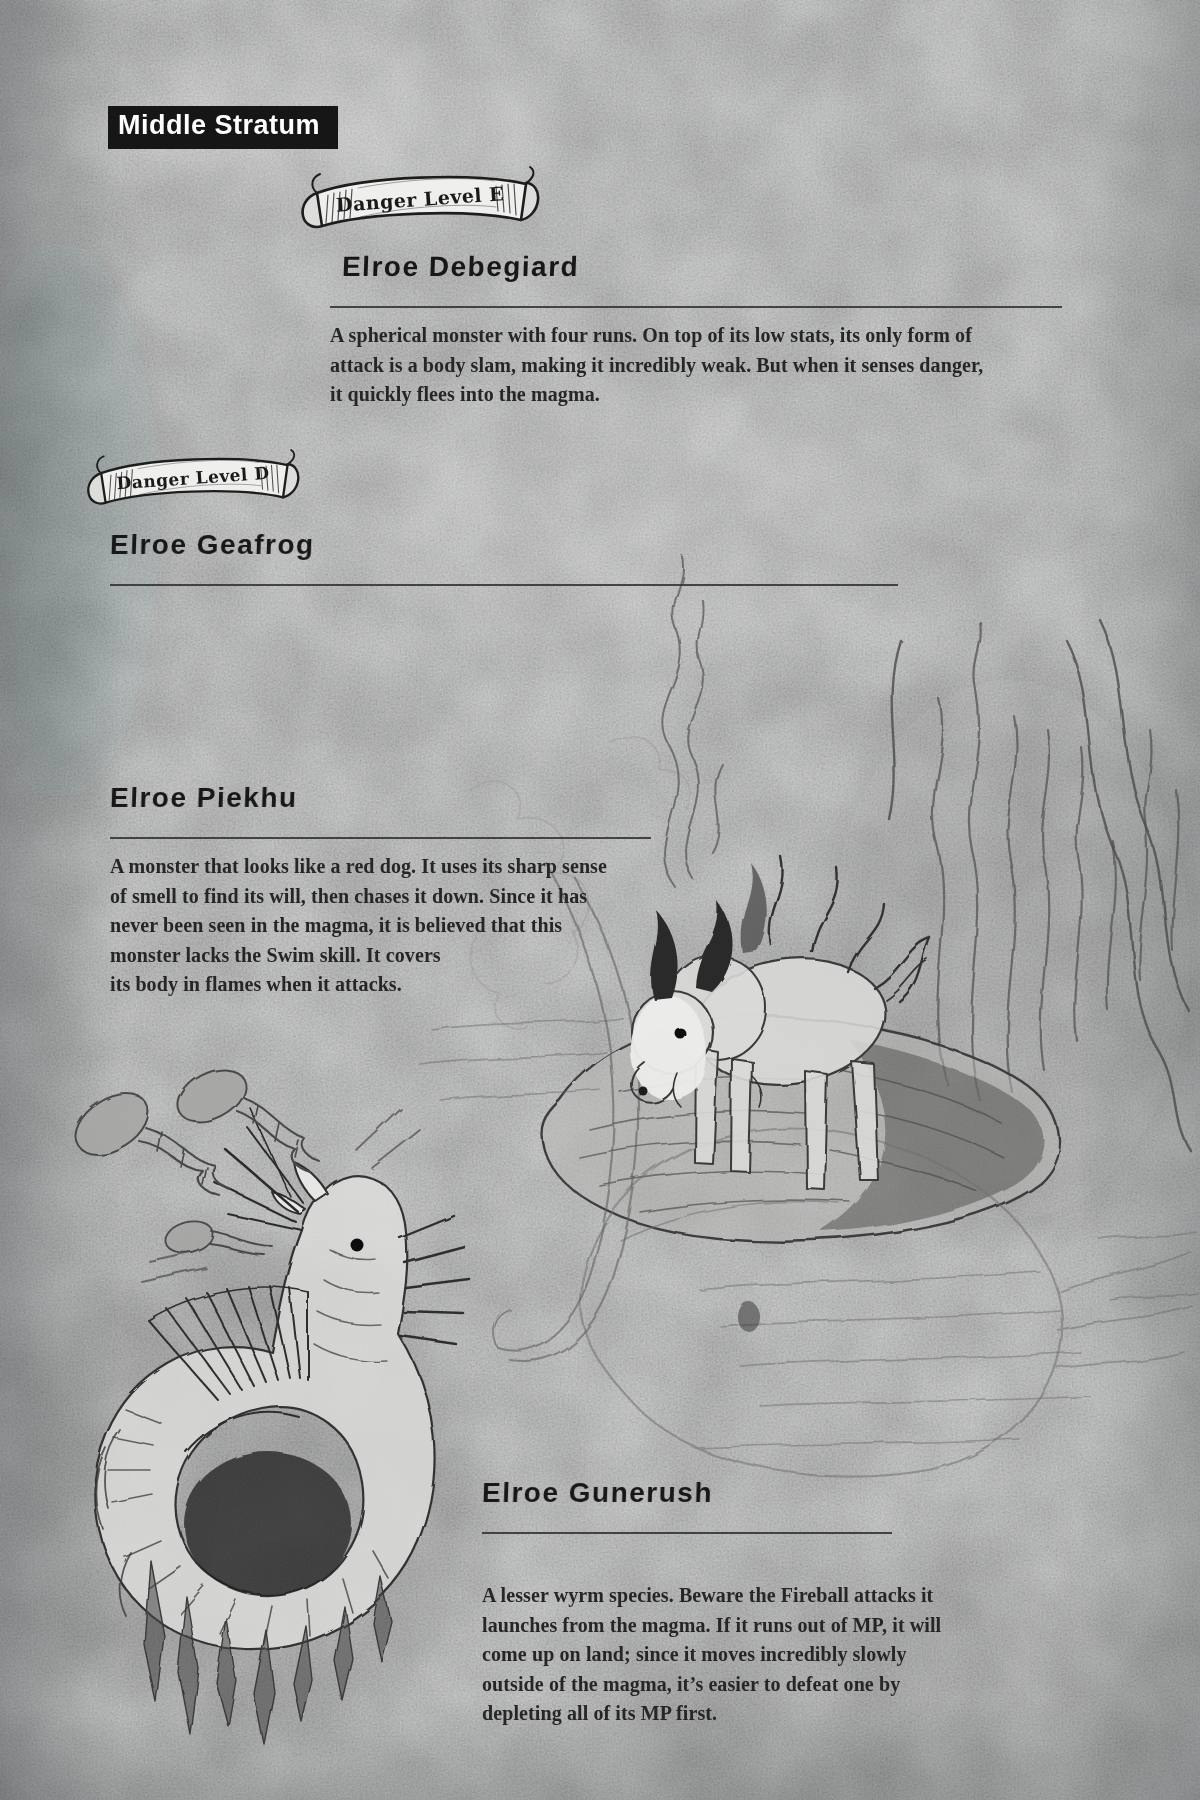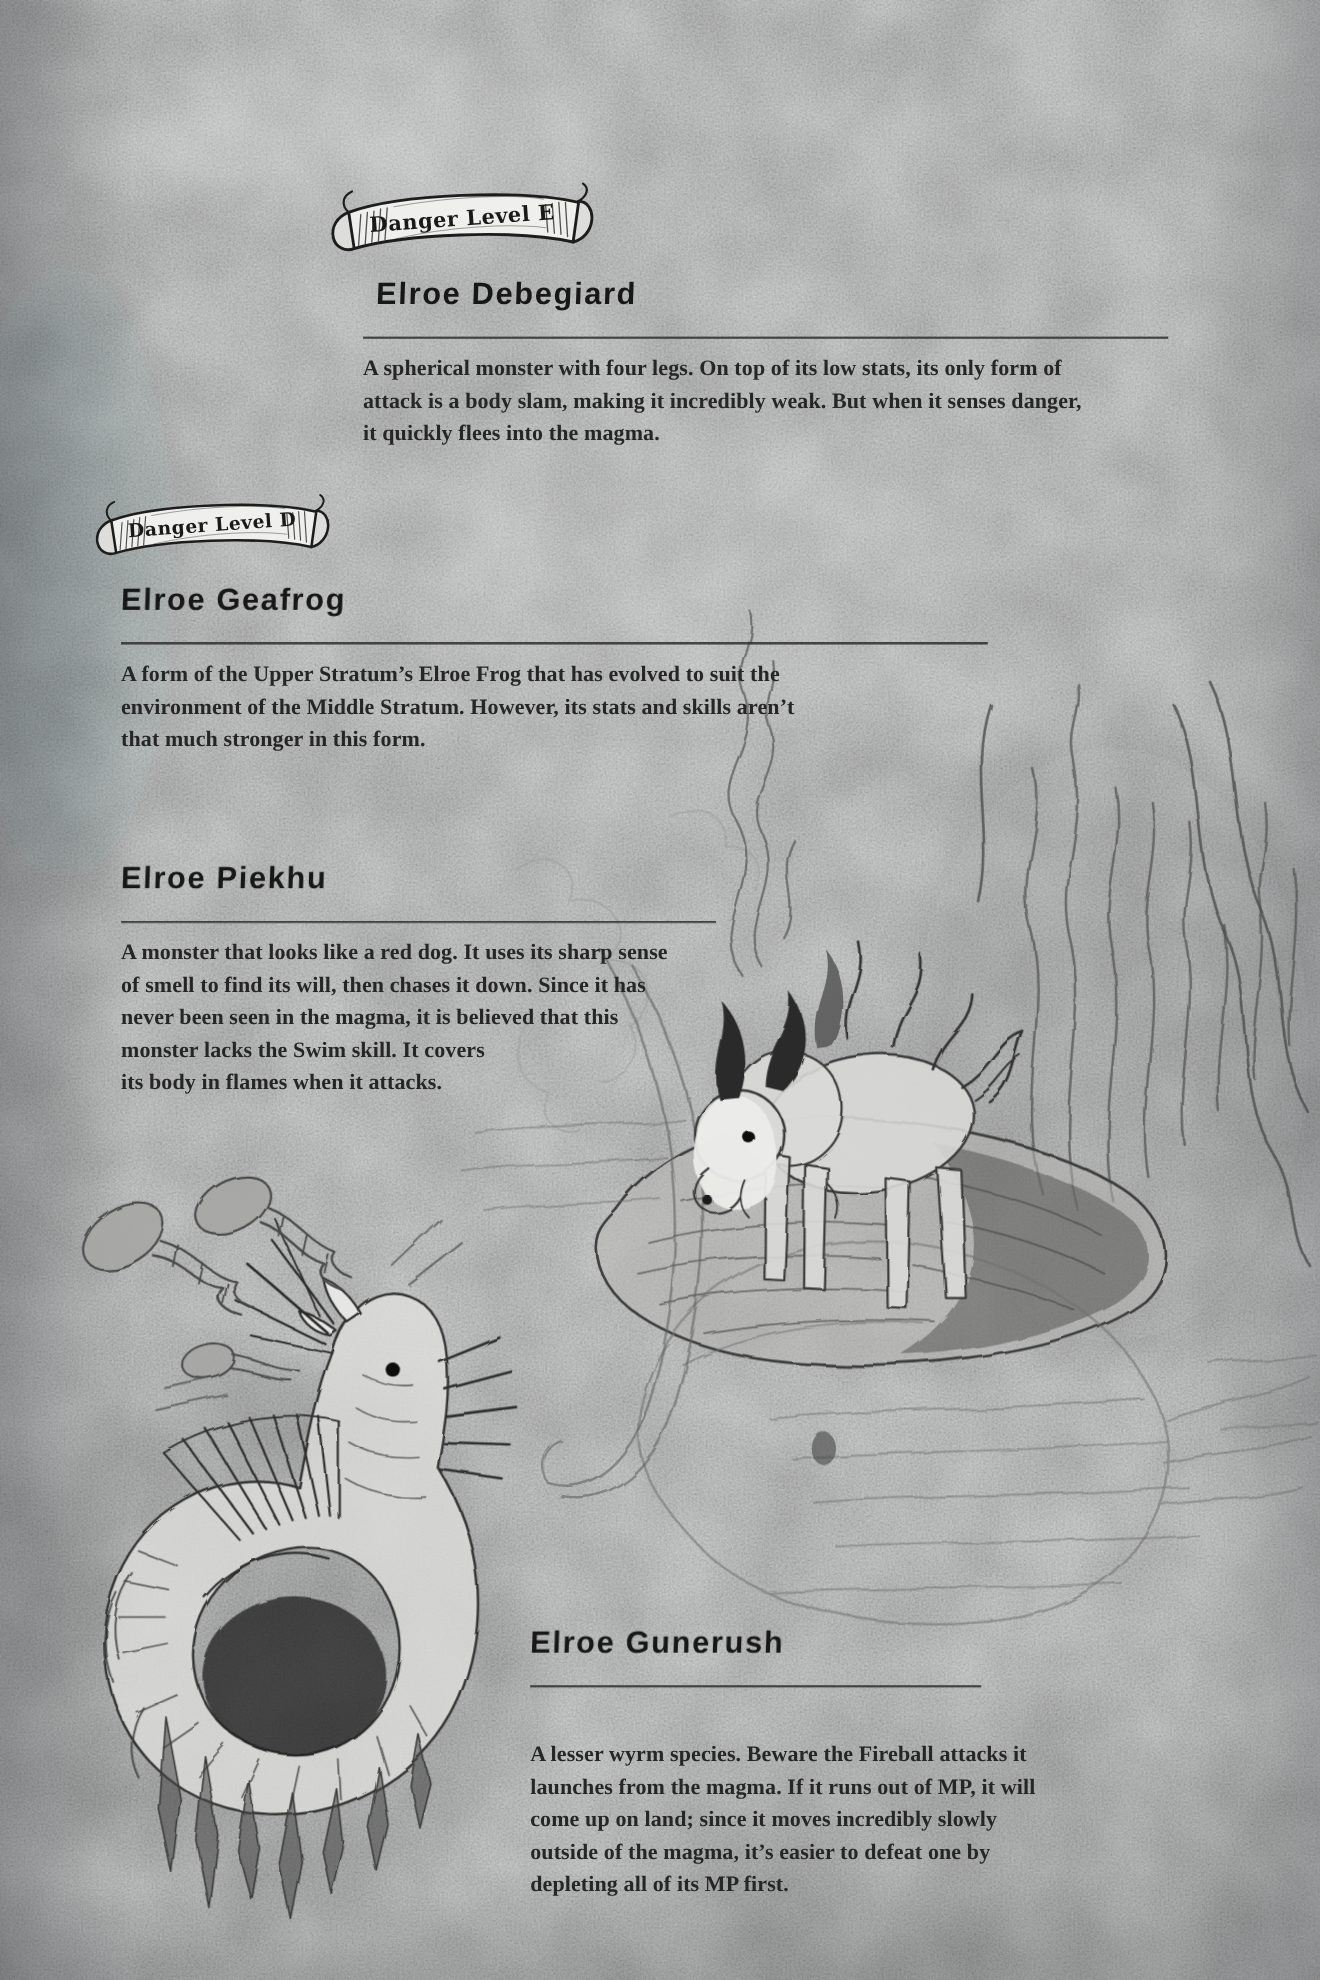--- a/index.html
+++ b/index.html
@@ -274,20 +274,23 @@
             <path d="M278,1122 L274,1140" stroke-width="1.6"></path>
             <path d="M298,1140 L294,1156" stroke-width="1.6"></path>
           <ellipse cx="190" cy="1238" rx="24" ry="15" transform="rotate(-14 190 1238)" fill="#a6a6a4" fill-opacity="0.85" stroke-width="1.8"></ellipse>
           <path d="M210,1244 C232,1246 244,1254 264,1254" stroke-width="2"></path>
           <path d="M212,1232 C236,1236 250,1246 272,1246" stroke-width="1.8"></path>
         </g>
       </g>
     </g>
   </svg>
 
+  <div class="stratum">
+    <span>Middle Stratum</span>
+  </div>
 
   <div class="ribbon rE">
     <svg viewBox="0 0 240 82">
       <g fill="none" stroke="#1d1d1d" stroke-width="2.6" stroke-linejoin="round" stroke-linecap="round">
         <path d="M22,63 C14,66 5,62 3,53 C1,44 6,34 17,30" fill="#dddddb"></path>
         <path d="M221,57 C230,55 237,47 238,37 C239,28 234,20 226,20" fill="#dddddb"></path>
         <path d="M17,30 C64,13 174,9 226,21 L221,57 C168,45 66,50 22,63 Z" fill="#efefed"></path>
         <path d="M17,30 C10,24 11,15 20,11" stroke-width="2"></path>
         <path d="M226,20 C234,15 236,8 230,4" stroke-width="2"></path>
         <g stroke-width="1.2" opacity="0.75">
@@ -302,21 +305,21 @@
             <path d="M214,21 L216,52"></path>
         </g>
         <path d="M58,25 C106,16 162,13 194,18" stroke-width="1" opacity="0.4"></path>
         <path d="M60,54 C108,43 164,40 196,44" stroke-width="1" opacity="0.4"></path>
       </g>
     </svg>
     <span class="ribbon-label">Danger Level E</span>
   </div>
   <h2 class="mtitle t0">Elroe Debegiard</h2>
   <div class="rule r0"></div>
-  <p class="desc d0">A spherical monster with four legs. On top of its low stats, its only form of
+  <p class="desc d0">A spherical monster with four runs. On top of its low stats, its only form of
 attack is a body slam, making it incredibly weak. But when it senses danger,
 it quickly flees into the magma.</p>
 
   <div class="ribbon rD">
     <svg viewBox="0 0 240 82">
       <g fill="none" stroke="#1d1d1d" stroke-width="2.6" stroke-linejoin="round" stroke-linecap="round">
         <path d="M22,63 C14,66 5,62 3,53 C1,44 6,34 17,30" fill="#dddddb"></path>
         <path d="M221,57 C230,55 237,47 238,37 C239,28 234,20 226,20" fill="#dddddb"></path>
         <path d="M17,30 C64,13 174,9 226,21 L221,57 C168,45 66,50 22,63 Z" fill="#efefed"></path>
         <path d="M17,30 C10,24 11,15 20,11" stroke-width="2"></path>
@@ -333,23 +336,20 @@
             <path d="M214,21 L216,52"></path>
         </g>
         <path d="M58,25 C106,16 162,13 194,18" stroke-width="1" opacity="0.4"></path>
         <path d="M60,54 C108,43 164,40 196,44" stroke-width="1" opacity="0.4"></path>
       </g>
     </svg>
     <span class="ribbon-label">Danger Level D</span>
   </div>
   <h2 class="mtitle t1">Elroe Geafrog</h2>
   <div class="rule r1"></div>
-  <p class="desc d1">A form of the Upper Stratum’s Elroe Frog that has evolved to suit the
-environment of the Middle Stratum. However, its stats and skills aren’t
-that much stronger in this form.</p>
 
   <h2 class="mtitle t2">Elroe Piekhu</h2>
   <div class="rule r2"></div>
   <p class="desc d2">A monster that looks like a red dog. It uses its sharp sense
 of smell to find its will, then chases it down. Since it has
 never been seen in the magma, it is believed that this
 monster lacks the Swim skill. It covers
 its body in flames when it attacks.</p>
 
   <h2 class="mtitle t3">Elroe Gunerush</h2>

